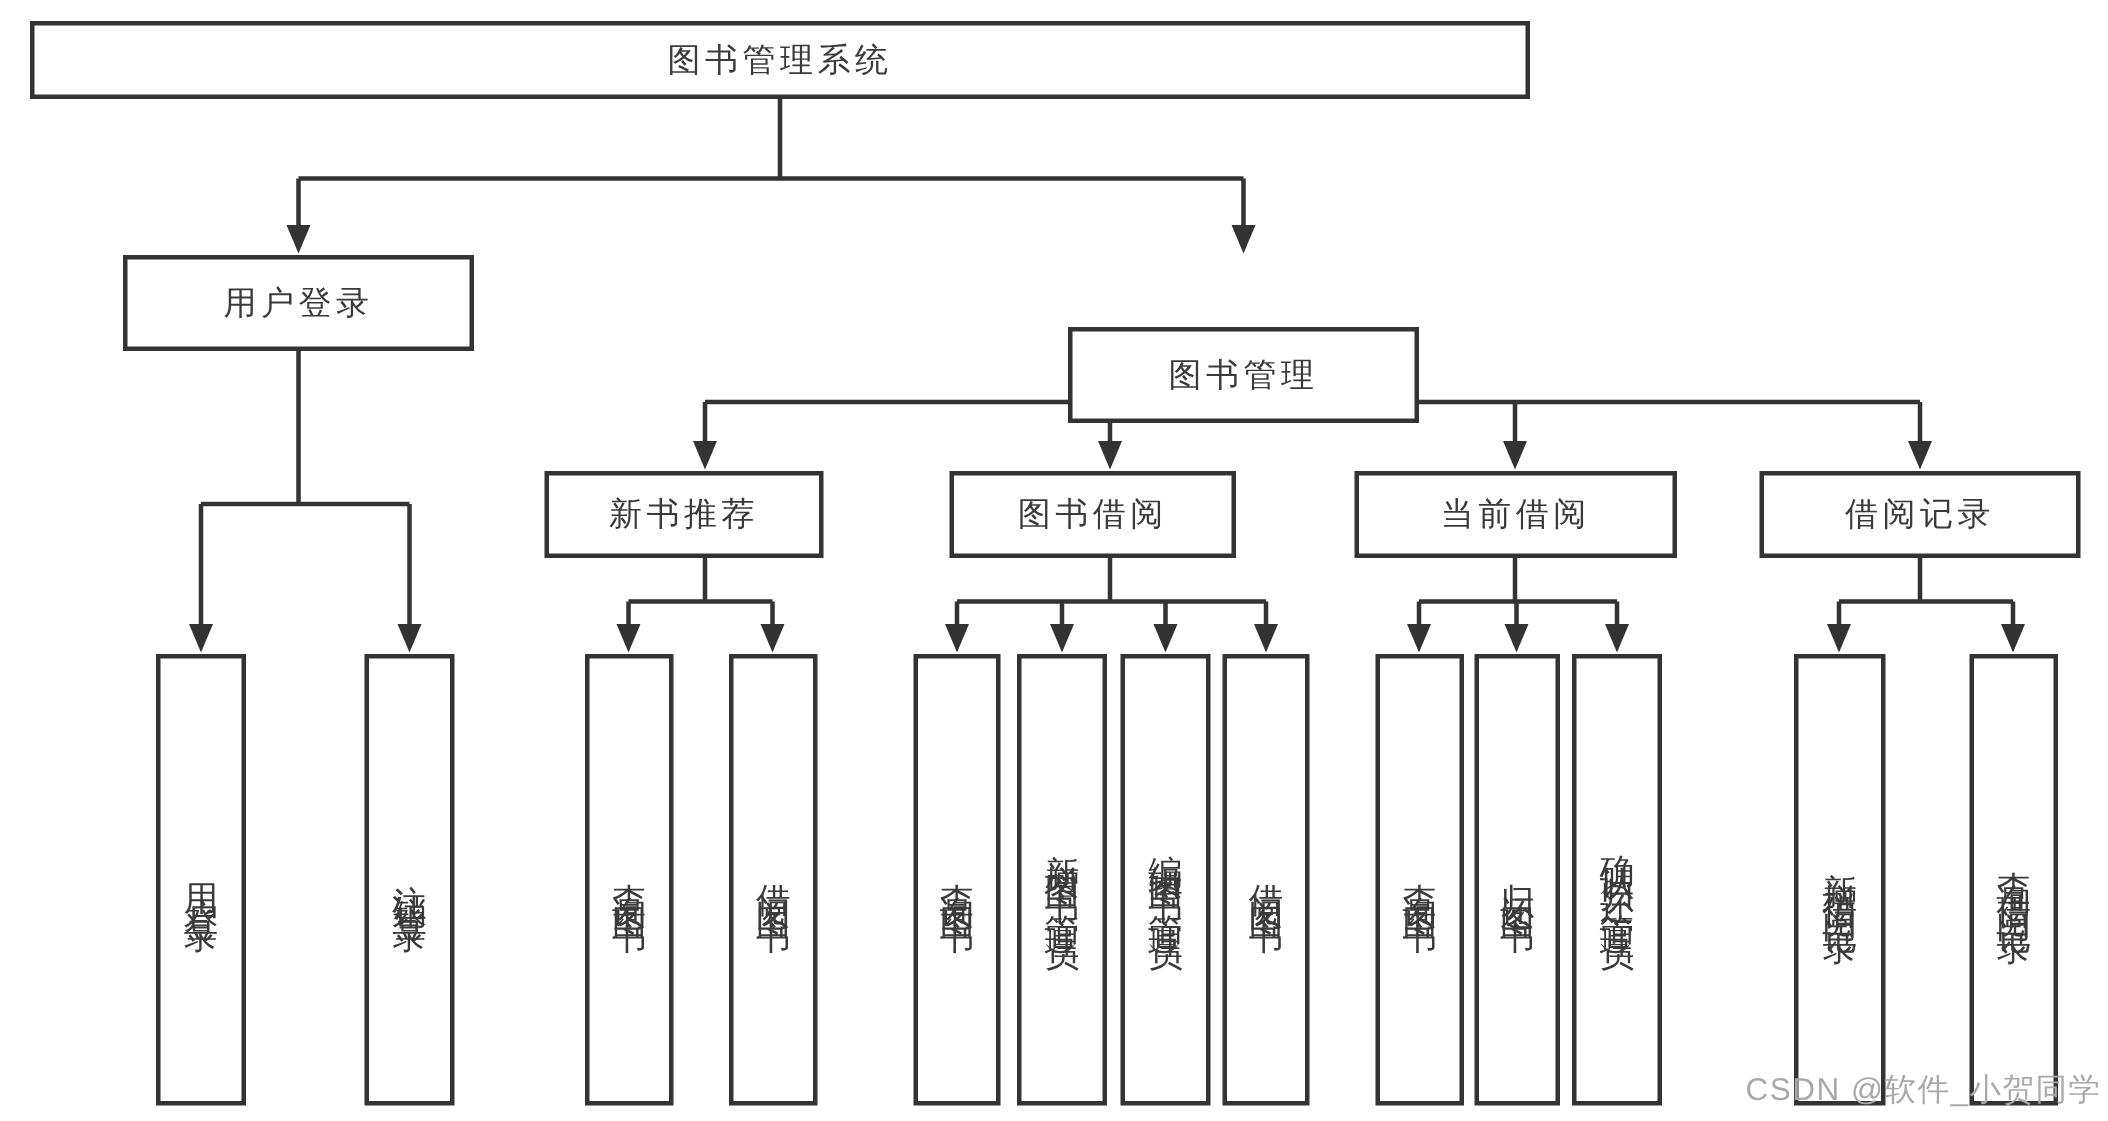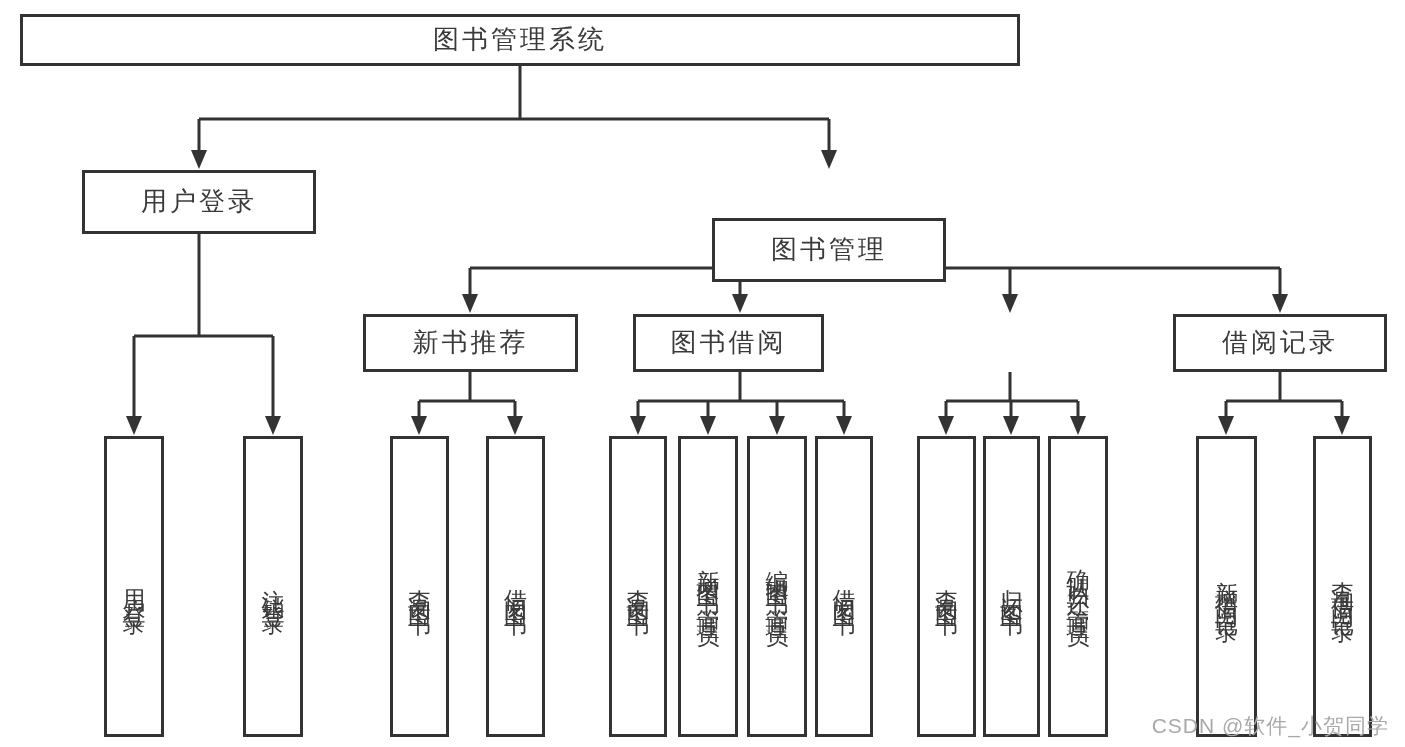--- a/index.html
+++ b/index.html
@@ -28,37 +28,37 @@
     position: absolute;
     box-sizing: border-box;
     background: #ffffff;
     border: 3px solid var(--line);
     display: flex;
     align-items: center;
     justify-content: center;
     z-index: 2;
   }
   .box .lbl {
-    font-size: 26px;
+    font-size: 22px;
     letter-spacing: 3px;
     line-height: 1.2;
     white-space: nowrap;
     color: var(--text);
   }
   .leaf .lbl {
     writing-mode: vertical-lr;
     text-orientation: mixed;
     letter-spacing: 8px;
     line-height: 1;
     font-size: 23px;
     white-space: normal;
   }
   .watermark {
     position: absolute;
-    right: 16px;
+    right: 4px;
     top: 712px;
     font-size: 21px;
     letter-spacing: 1px;
     color: var(--wm);
     z-index: 3;
     white-space: nowrap;
   }
 </style>
 </head>
 <body>
@@ -109,25 +109,28 @@
     <span class="lbl">图书管理系统</span>
   </div>
 
   <div class="box" style="left:82px; top:170px; width:234px; height:64px;">
     <span class="lbl">用户登录</span>
   </div>
   <div class="box" style="left:712px; top:170px; width:234px; height:64px;margin-top:48px;">
     <span class="lbl">图书管理</span>
   </div>
 
-  <div class="box" style="left:363px; top:314px; width:215px; height:58px;">
+  <div class="box" style="left:363px; top:314px; width:186px; height:58px;">
     <span class="lbl">新书推荐</span>
   </div>
   <div class="box" style="left:633px; top:314px; width:191px; height:58px;">
     <span class="lbl">图书借阅</span>
+  </div>
+  <div class="box" style="left:903px; top:314px; width:215px; height:58px;">
+    <span class="lbl">当前借阅</span>
   </div>
   <div class="box" style="left:1173px; top:314px; width:214px; height:58px;">
     <span class="lbl">借阅记录</span>
   </div>
 
   <div class="box leaf" style="left:104px; top:436px; width:60px; height:301px;">
     <span class="lbl">用户登录</span>
   </div>
   <div class="box leaf" style="left:243px; top:436px; width:60px; height:301px;">
     <span class="lbl">注销登录</span>

